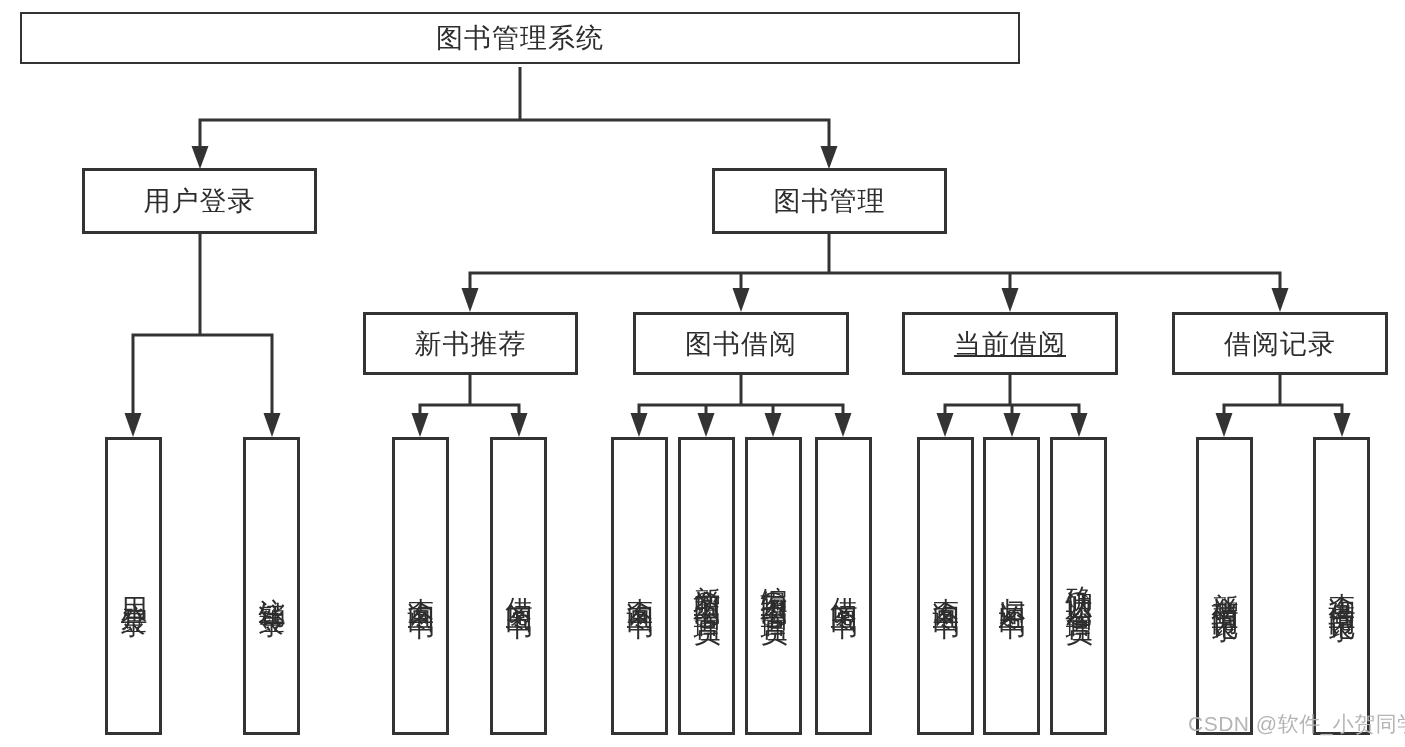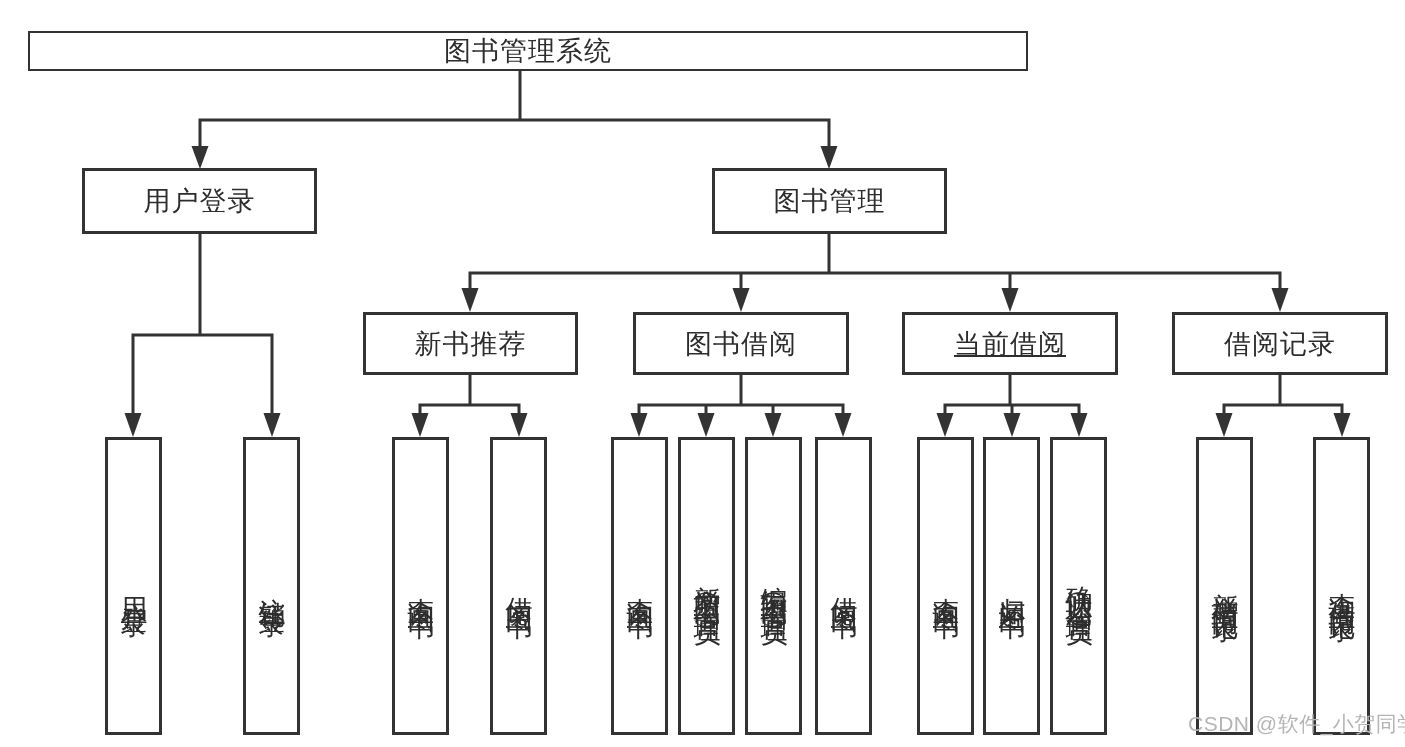--- a/index.html
+++ b/index.html
@@ -28,21 +28,21 @@
   .vtext{
     writing-mode:vertical-rl;
     text-orientation:mixed;
     font-size:27px;
     letter-spacing:5px;
     line-height:1;
     color:#2d2d2d;
     white-space:nowrap;
   }
   
-  .n-root{left:20px;top:31px;width:1000px;height:40px;margin-left:8px;}
+  .n-root{left:20px;top:12px;width:1000px;height:52px;}
   .n-user-login{left:82px;top:168px;width:235px;height:66px;}
   .n-book-mgmt{left:712px;top:168px;width:235px;height:66px;}
   .n-new-books{left:363px;top:312px;width:215px;height:63px;}
   .n-book-borrow{left:633px;top:312px;width:216px;height:63px;align-items:center;}
   .n-current-borrow{left:902px;top:312px;width:216px;height:63px;text-decoration:underline;}
   .n-borrow-records{left:1172px;top:312px;width:216px;height:63px;}
   
   .l-a1{left:105px;} .l-a2{left:243px;}
   .l-b1{left:392px;} .l-b2{left:490px;}
   .l-c1{left:611px;} .l-c2{left:678px;} .l-c3{left:745px;} .l-c4{left:815px;}

